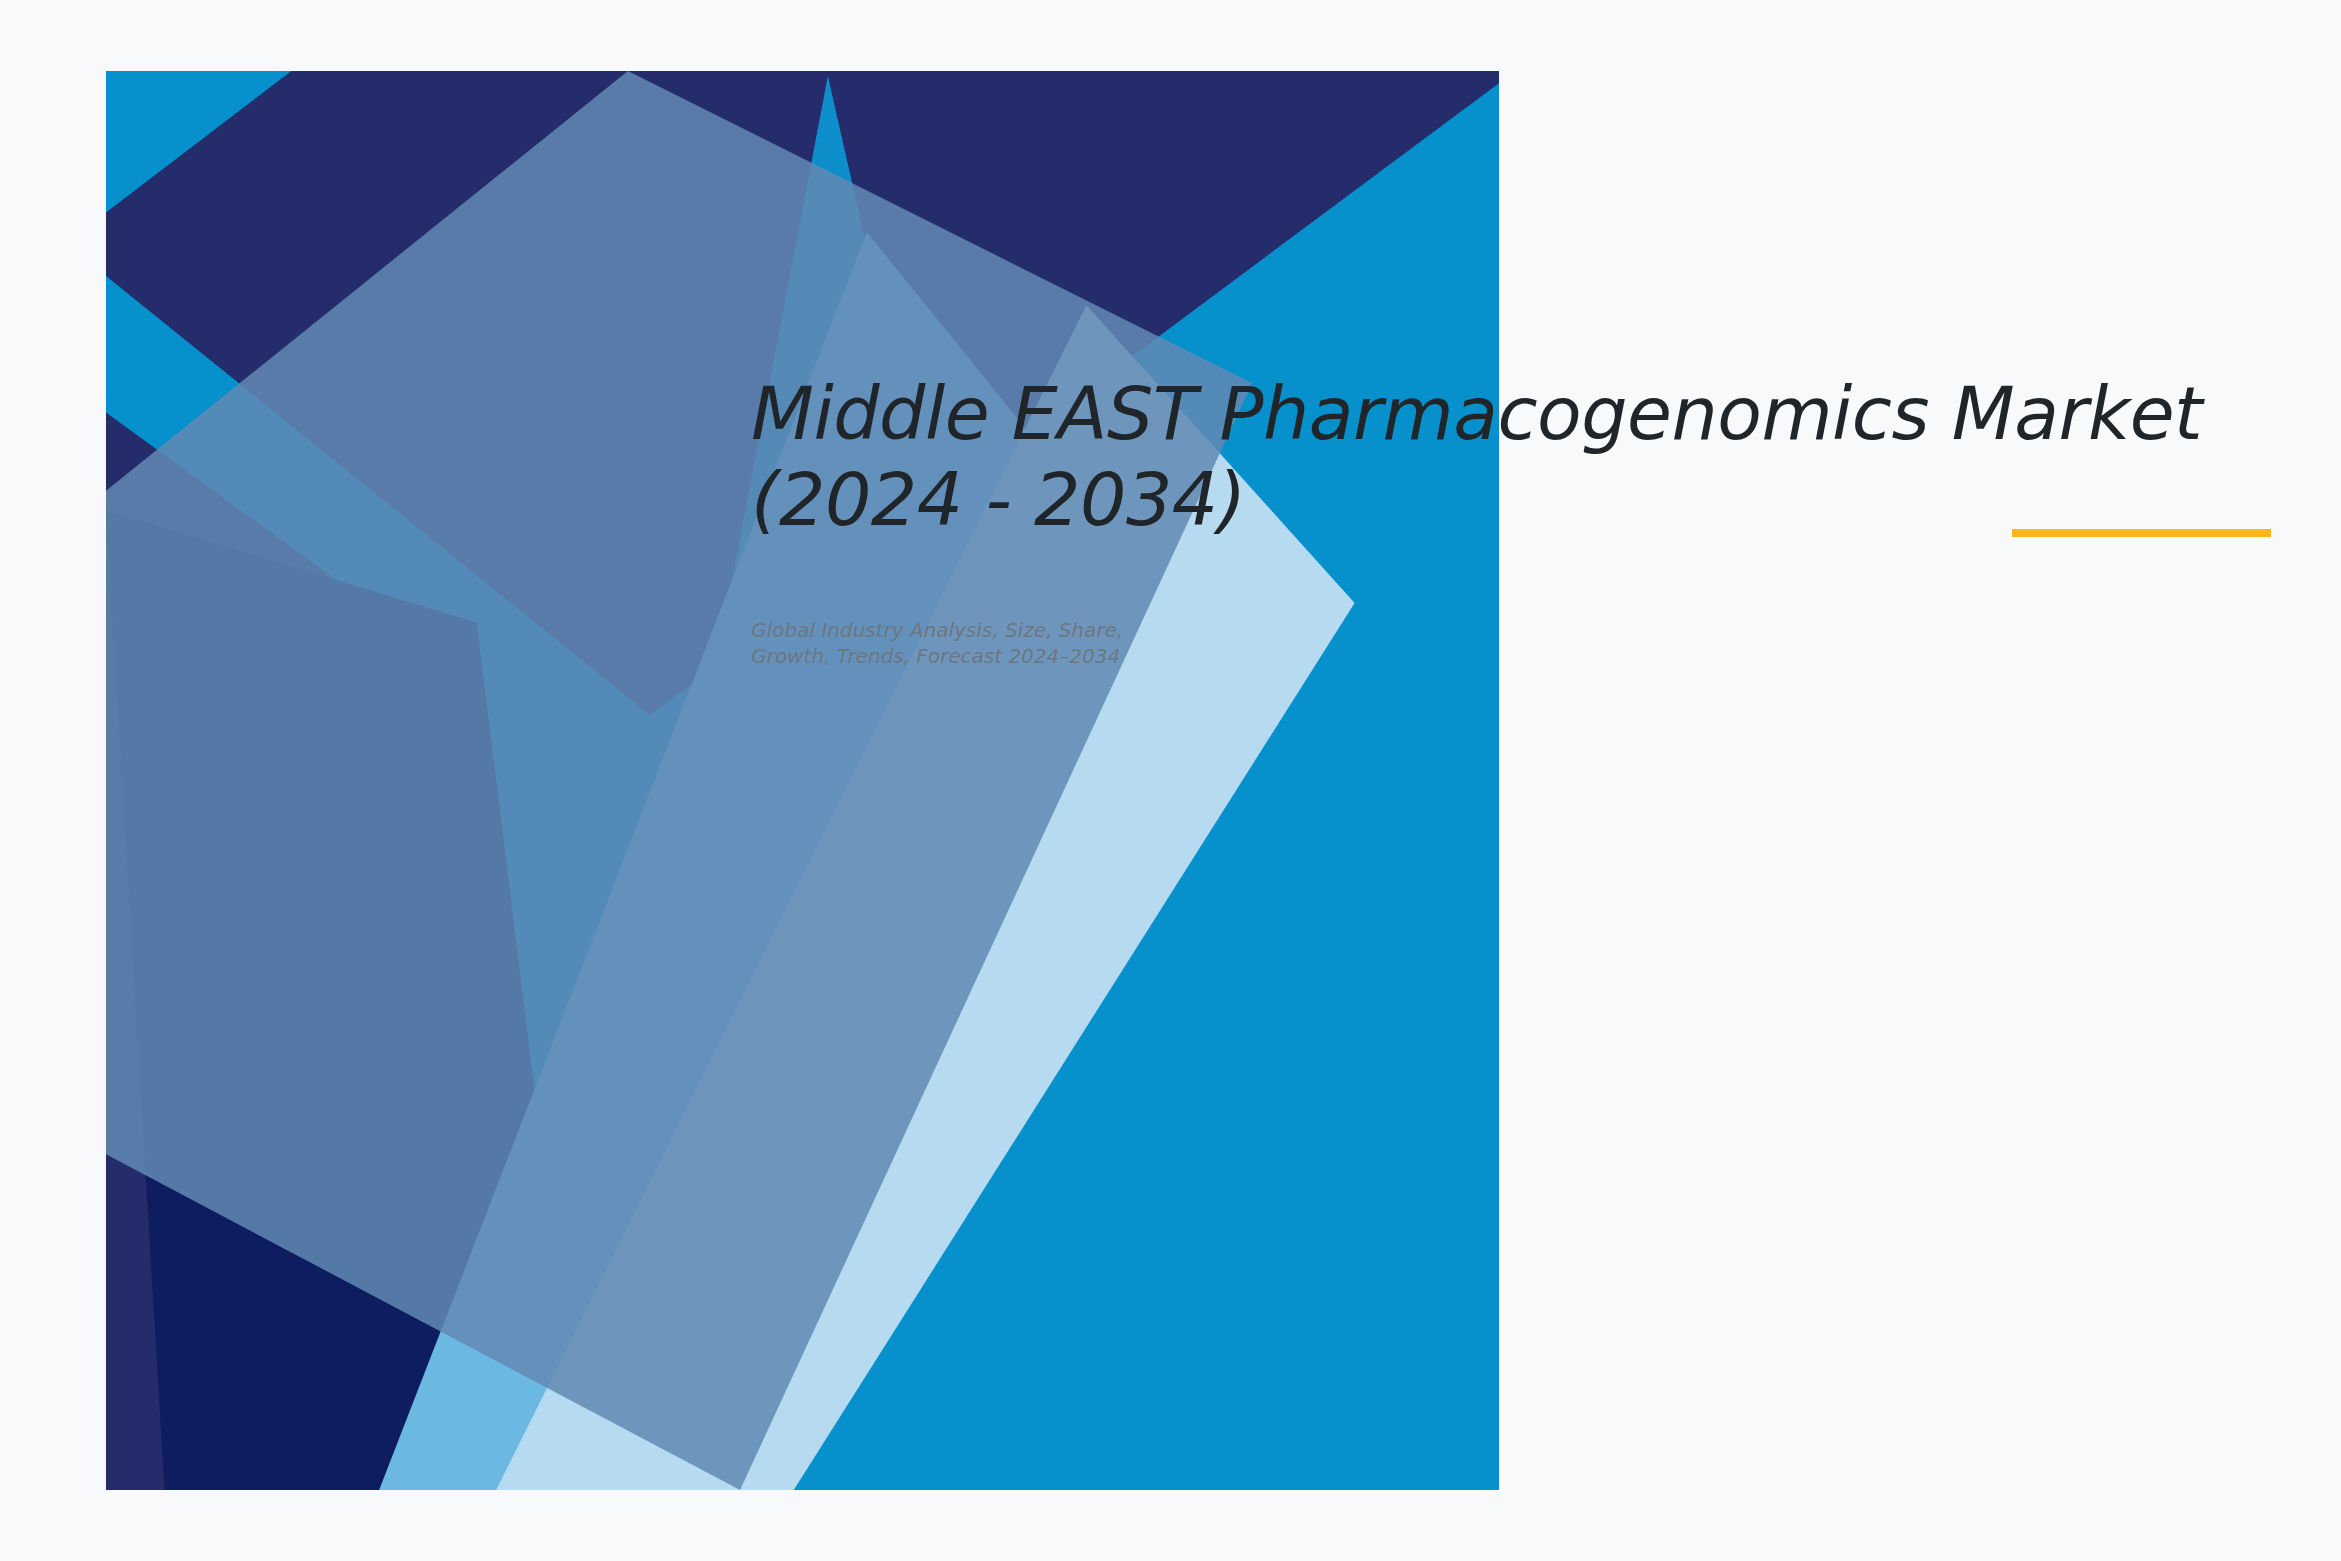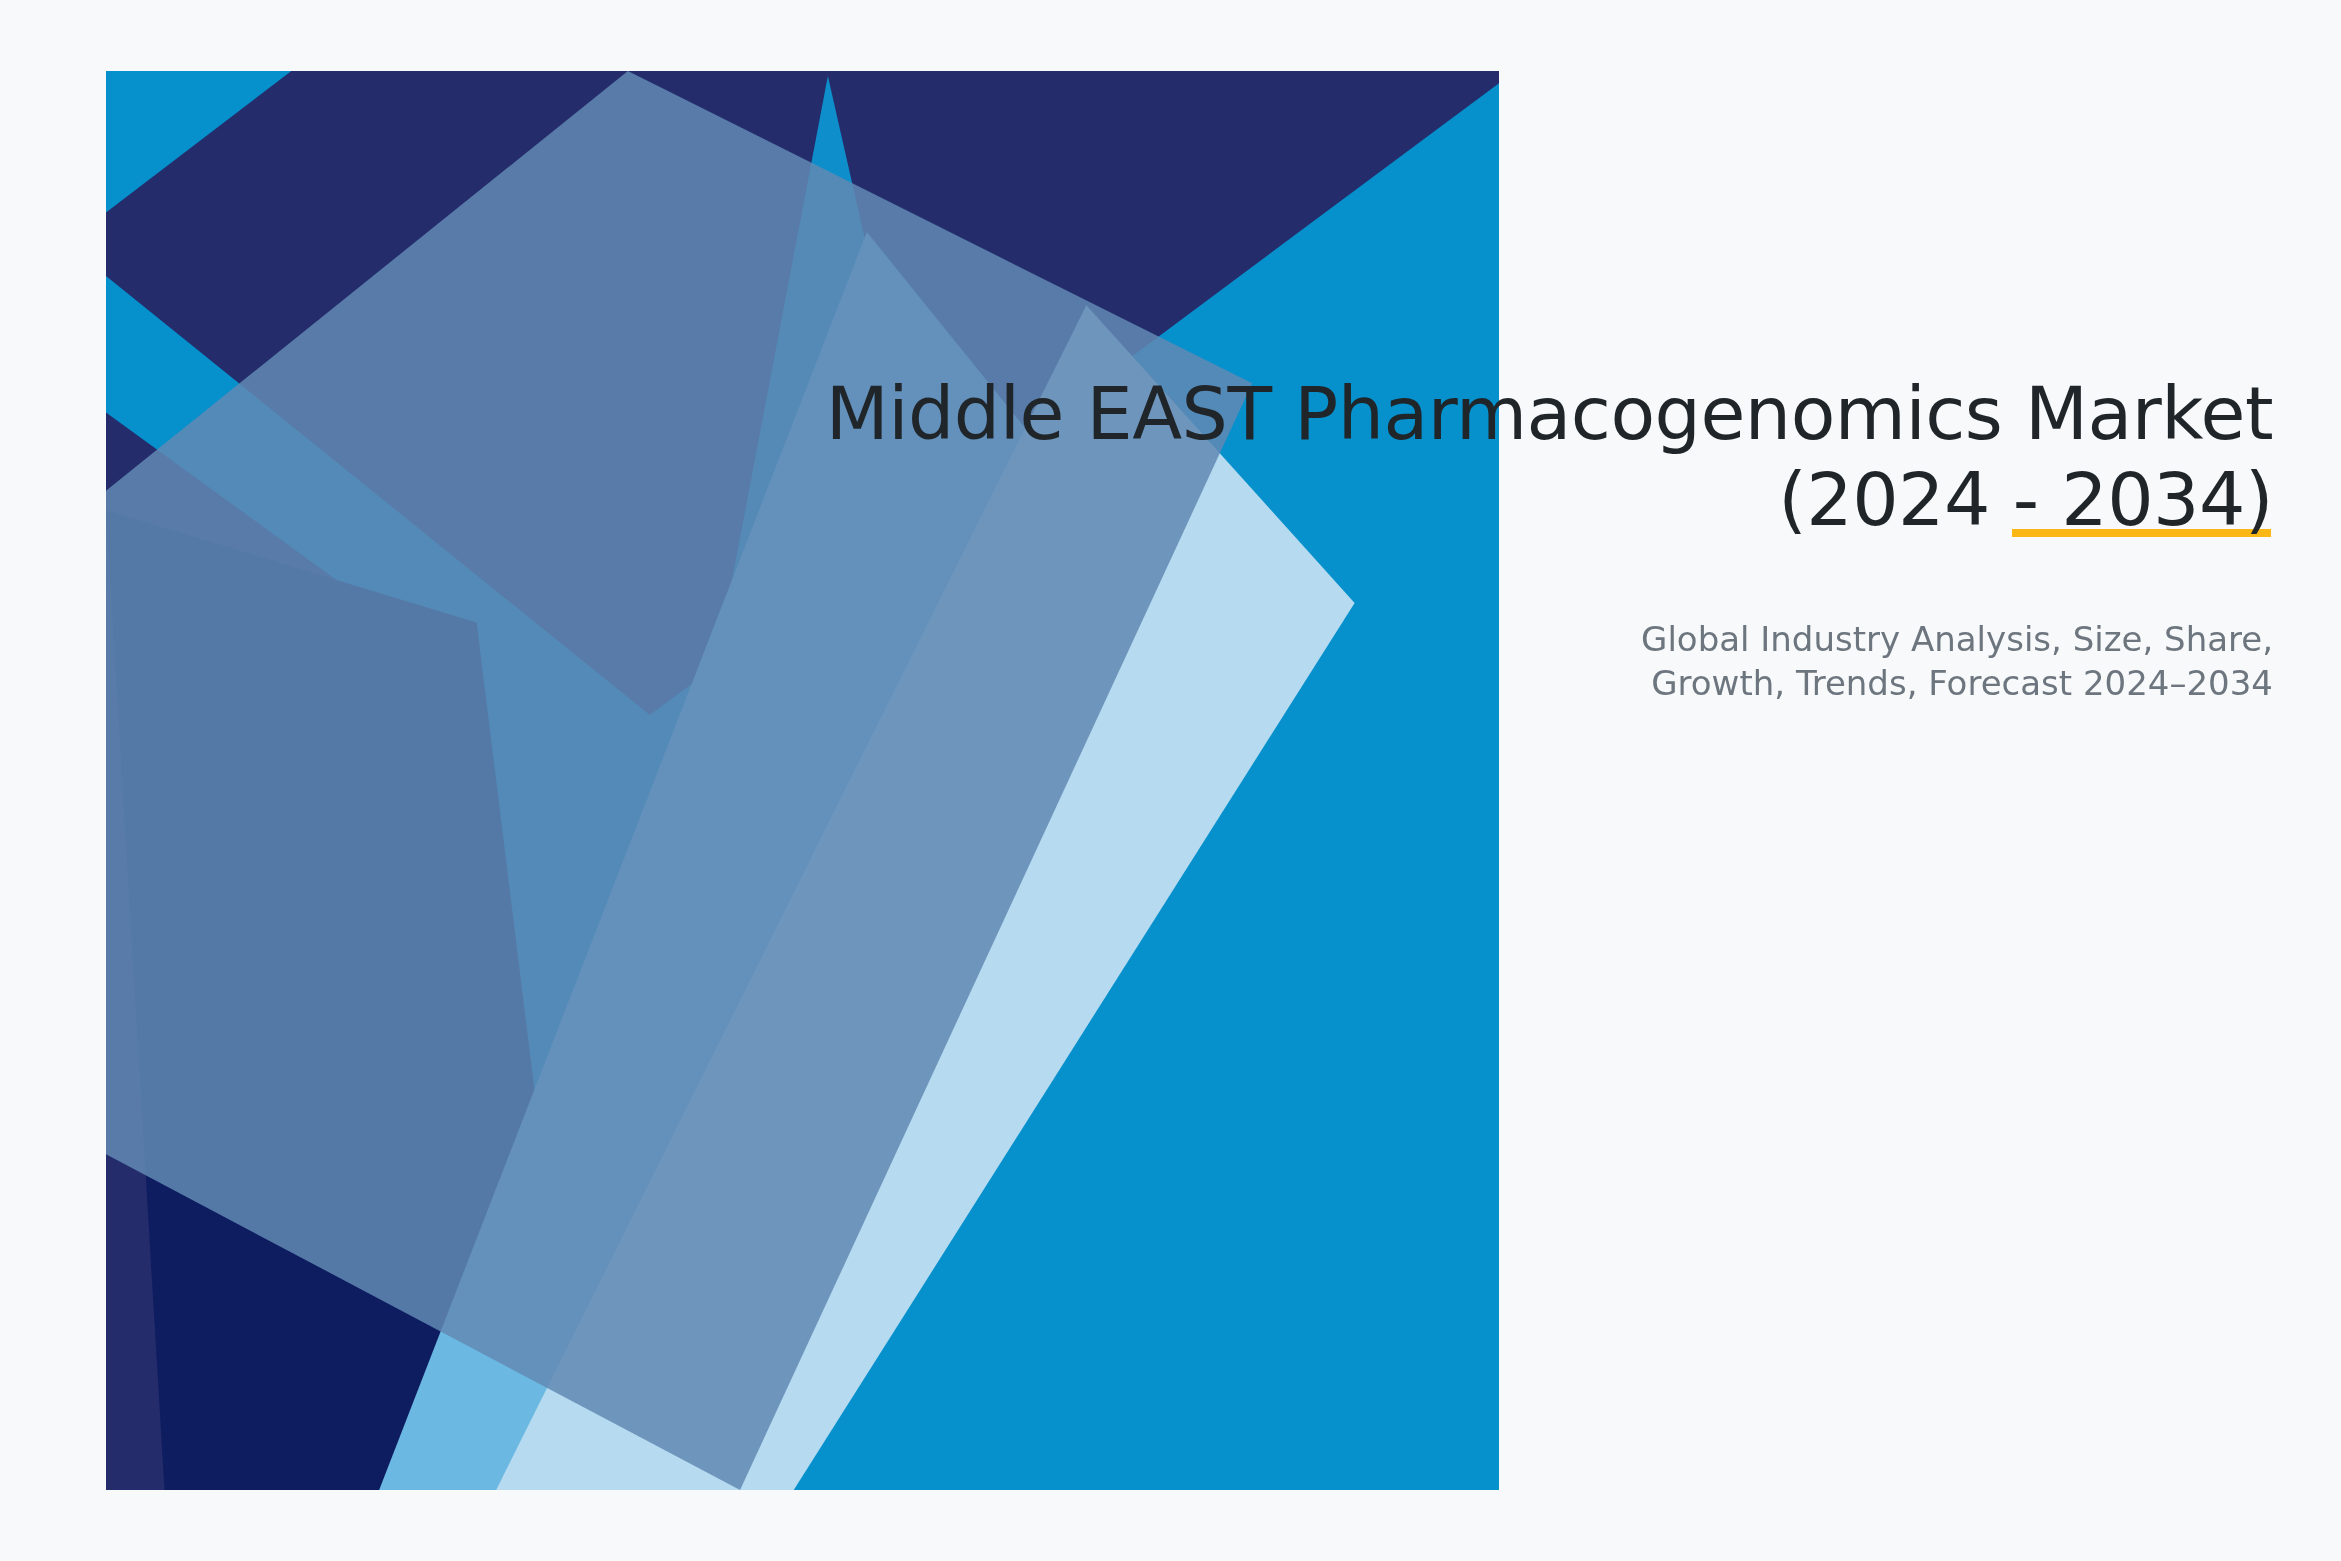--- a/index.html
+++ b/index.html
@@ -25,21 +25,22 @@
   #art svg {
     display: block;
     width: 100%;
     height: 100%;
   }
   #text-block {
     position: absolute;
     left: 751px;
     top: 371px;
     width: 1522px;
-    text-align: right;
+    text-align: left;
+    font-style: italic;
   }
   #title {
     font-size: 73px;
     line-height: 1.18;
     color: #1f2529;
     font-weight: 400;
     letter-spacing: -0.5px;
     margin: 0;
     white-space: pre-line;
     position: relative;
@@ -50,21 +51,21 @@
     right: 2.4px;
     top: 158px;
     width: 259px;
     height: 8.3px;
     background: #fab716;
     z-index: 2;
   }
   #subtitle {
     margin: 0;
     margin-top: 74px;
-    font-size: 34px;
+    font-size: 20px;
     line-height: 1.30;
     color: #6d767e;
     font-weight: 400;
     white-space: pre-line;
   }
 </style>
 </head>
 <body>
 
 <div id="page" style="background: rgb(247, 249, 251);">

